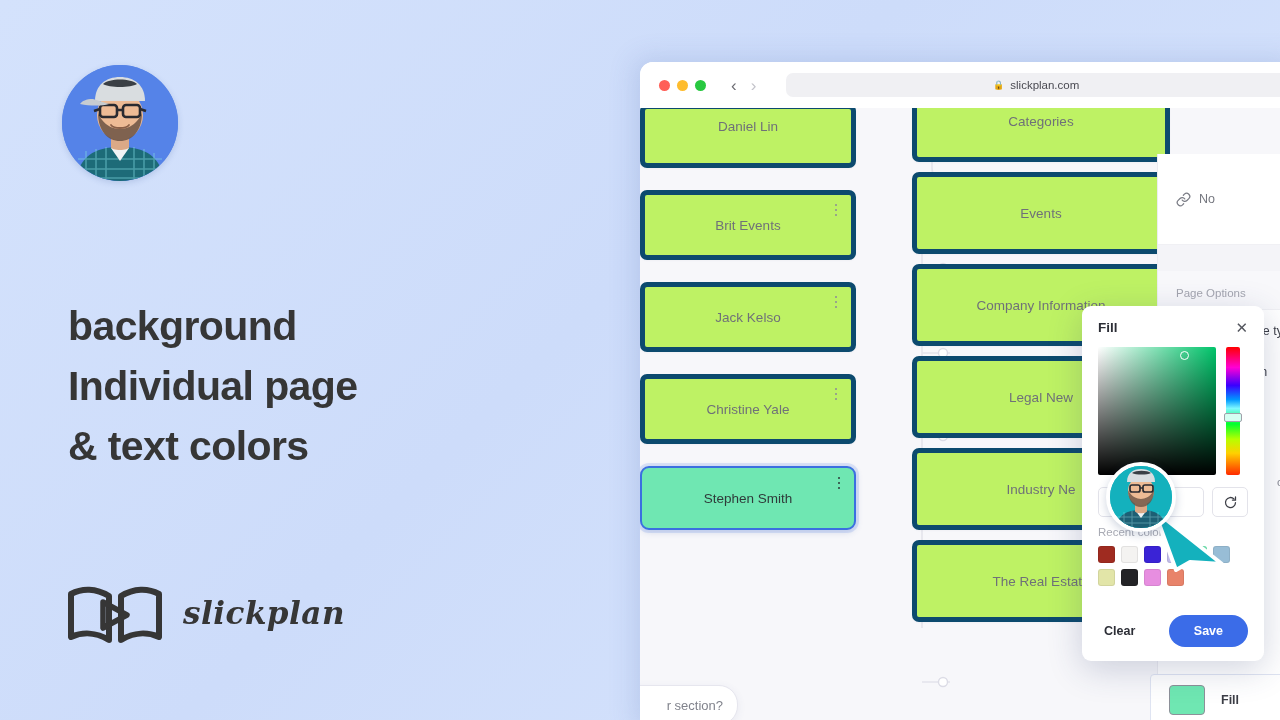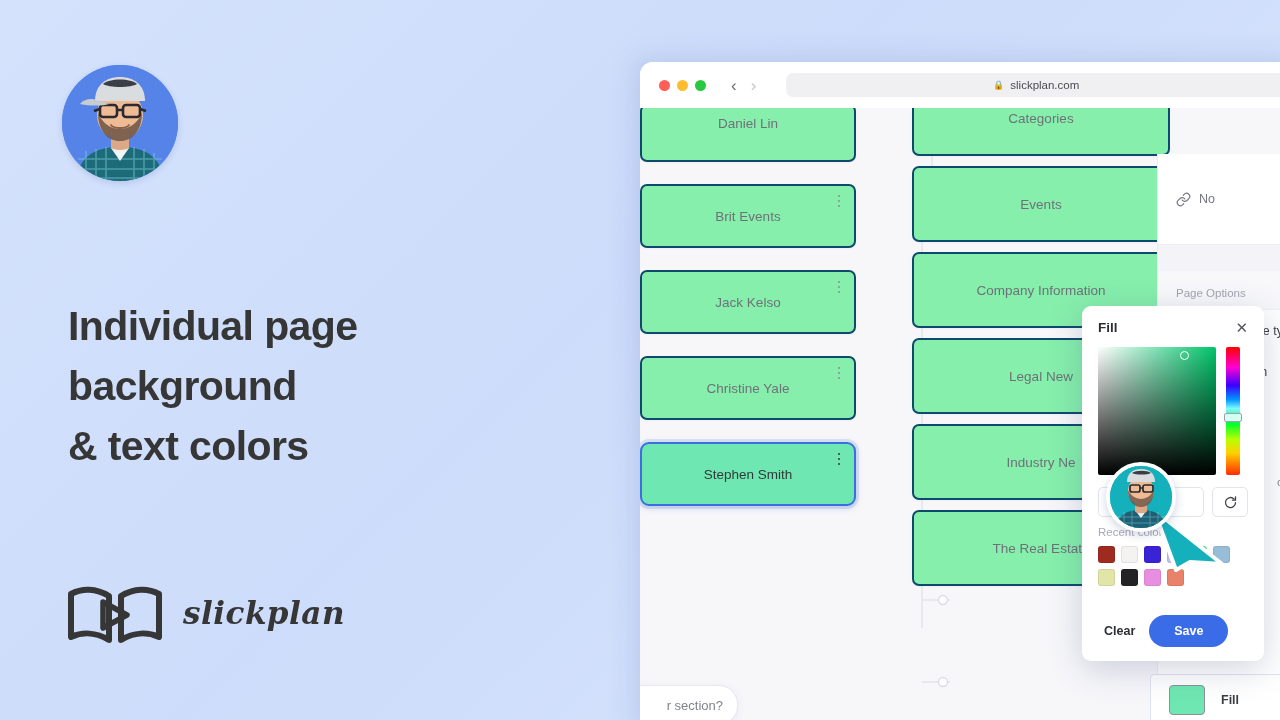--- a/index.html
+++ b/index.html
@@ -60,21 +60,21 @@
 
   
   .canvas{position:absolute;left:0;top:46px;right:0;bottom:0;background:#f7f7fa;overflow:hidden;}
 
   
   .lines{position:absolute;left:0;top:0;width:660px;height:626px;}
 
   
   .col-a{position:absolute;left:0px;top:-4px;width:216px;}
   .card{
-    position:relative;background:#86efac;border:2px solid #0c4a6e;border-radius:7px;
+    position:relative;background:#bef264;border:5px solid #0c4a6e;border-radius:7px;
     height:60px;margin-bottom:22px;display:flex;align-items:center;justify-content:center;
     font-size:13.5px;color:#6f7178;box-shadow:0 1px 2px rgba(60,70,110,.035);
   }
   .card .kebab{
     position:absolute;right:9px;top:8px;width:12px;height:14px;
     display:flex;flex-direction:column;align-items:center;justify-content:center;gap:2.5px;
   }
   .card .kebab i{width:2.6px;height:2.6px;border-radius:50%;background:#8b8d96;display:block;}
   .card.selected{
     background:#6fe7b2;border:2.5px solid #3b6fe0;border-radius:9px;
@@ -162,21 +162,21 @@
   }
   .resetbtn{
     width:34px;height:28px;border:1px solid #e3e3ea;border-radius:5px;background:#fff;
     display:flex;align-items:center;justify-content:center;
   }
   .recent-lbl{margin-top:9px;font-size:11.5px;color:#a9abb4;}
   .swatches{display:flex;flex-wrap:wrap;gap:6px;margin-top:8px;width:152px;}
   .swatch{width:17px;height:17px;border-radius:3px;border:1px solid rgba(0,0,0,.07);box-sizing:border-box;}
   .pop-actions{
     position:absolute;left:16px;right:16px;bottom:14px;
-    display:flex;align-items:center;justify-content:flex-start;gap:8px;
+    display:flex;align-items:center;justify-content:space-between;gap:16px;
   }
   .btn-clear{font-size:12.5px;font-weight:bold;color:#2c2e36;background:none;border:none;cursor:pointer;}
   .btn-save{
     background:#3b6ce8;color:#fff;border:none;border-radius:17px;
     padding:9px 25px;font-size:12.5px;font-weight:bold;cursor:pointer;
     font-family:"Liberation Sans",sans-serif;
   }
 
   
   .cursor{position:absolute;left:1106px;top:462px;width:120px;height:110px;z-index:60;pointer-events:none;}
@@ -231,22 +231,22 @@
           <line x1="78" y1="44" x2="84" y2="46"></line>
         </g>
 
         <path d="M33 36c0-16 11-24 25-24s25 8 25 24z" fill="#d9dde0"></path>
         <path d="M41 19c6-6 28-6 34 0-6 4-28 4-34 0z" fill="#3a3f45"></path>
         <path d="M31 34c-7 0-11 2-13 5 10 2 22 2 29 0z" fill="#c7ccd1"></path>
       </svg>
     </div>
 
     <div class="headline">
+      <span class="ln">background</span>
       <span class="ln">Individual page</span>
-      <span class="ln">background</span>
       <span class="ln">&amp; text colors</span>
     </div>
 
     <div class="logo">
       <svg class="logo-mark" viewBox="0 0 98 66">
         <path d="M5 12c11-6 25-6 38 2v44C30 50 16 50 5 55z" fill="none" stroke="#363636" stroke-width="6" stroke-linejoin="round"></path>
         <path d="M93 12c-11-6-25-6-38 2v44c13-8 27-8 38-3z" fill="none" stroke="#363636" stroke-width="6" stroke-linejoin="round"></path>
         <path d="M37 20l24 13-24 13z" fill="none" stroke="#363636" stroke-width="5.5" stroke-linejoin="round"></path>
       </svg>
       <div class="logo-text">

